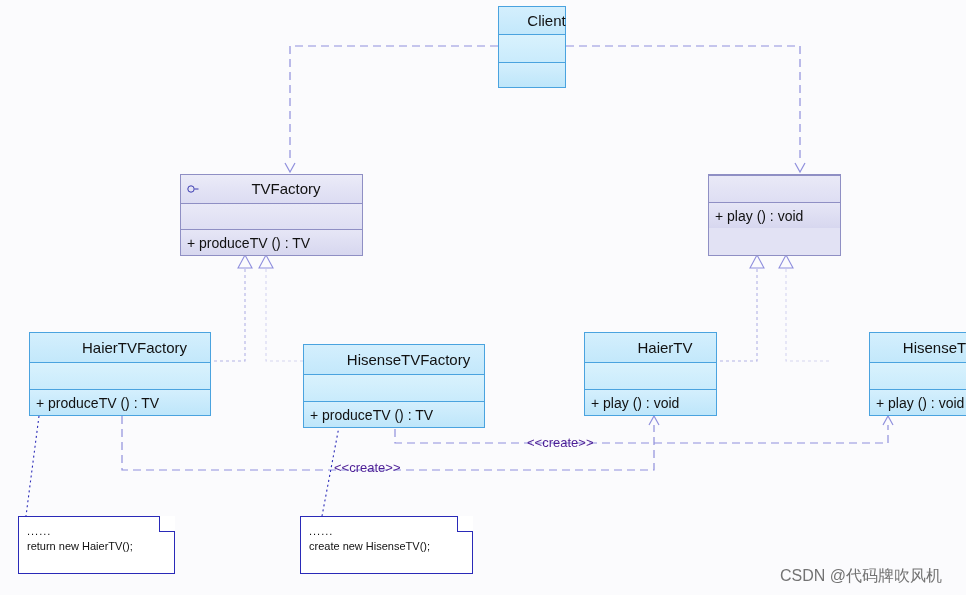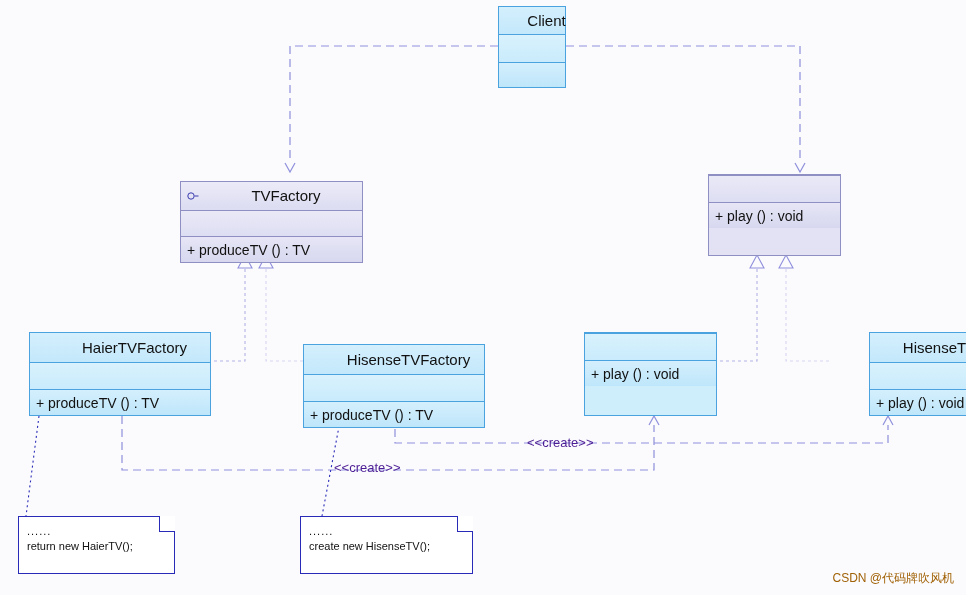--- a/index.html
+++ b/index.html
@@ -111,24 +111,24 @@
   .edge-label {
     position: absolute;
     font-size: 13px;
     color: #4c1d95;
     white-space: nowrap;
   }
 
   
   .watermark {
     position: absolute;
-    right: 12px;
+    right: 24px;
     bottom: 8px;
-    font-size: 12px;
-    color: #a16207;
+    font-size: 16px;
+    color: #737373;
     white-space: nowrap;
   }
 </style>
 </head>
 <body>
 
 <div id="canvas">
 
   <svg class="wires" viewBox="0 0 966 595">
     <defs>
@@ -198,21 +198,21 @@
   </svg>
 
   <div class="uml-class" style="left:498px; top:6px; width:68px; height:82px;">
     <div class="row row-name" style="height:28px;">
       <span>Client</span>
     </div>
     <div class="row row-attrs" style="height:28px;"></div>
     <div class="row row-ops" style="height:26px;"></div>
   </div>
 
-  <div class="uml-class iface" style="left:180px; top:174px; width:183px; height:82px;margin-top:7px;">
+  <div class="uml-class iface" style="left:180px; top:174px; width:183px; height:82px;">
     <div class="row row-name" style="height:28px;">
       <svg class="iface-icon" viewBox="0 0 13 9">
         <circle cx="5" cy="4.5" r="3.2" fill="none" stroke="#3a3ab0" stroke-width="1"></circle>
         <line x1="8.6" y1="4.5" x2="12.5" y2="4.5" stroke="#3a3ab0" stroke-width="1"></line>
       </svg>
       <span>TVFactory</span>
     </div>
     <div class="row row-attrs" style="height:27px;"></div>
     <div class="row row-ops" style="height:26px;">
       <span>+ produceTV () : TV</span>
@@ -240,20 +240,23 @@
     <div class="row row-name" style="height:29px;">
       <span>HisenseTVFactory</span>
     </div>
     <div class="row row-attrs" style="height:27px;"></div>
     <div class="row row-ops" style="height:26px;">
       <span>+ produceTV () : TV</span>
     </div>
   </div>
 
   <div class="uml-class" style="left:584px; top:332px; width:133px; height:84px;">
+    <div class="row row-name" style="height:29px;">
+      <span>HaierTV</span>
+    </div>
     <div class="row row-attrs" style="height:27px;"></div>
     <div class="row row-ops" style="height:26px;">
       <span>+ play () : void</span>
     </div>
   </div>
 
   <div class="uml-class" style="left:869px; top:332px; width:112px; height:84px;">
     <div class="row row-name" style="height:29px;">
       <span>HisenseTV</span>
     </div>

